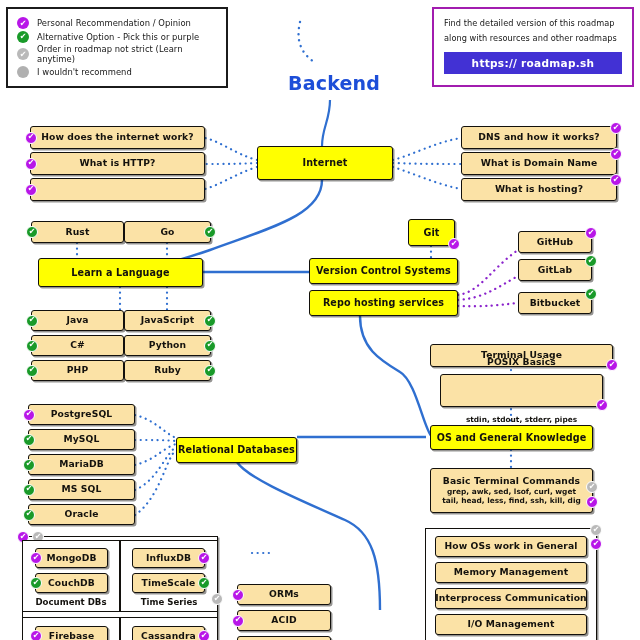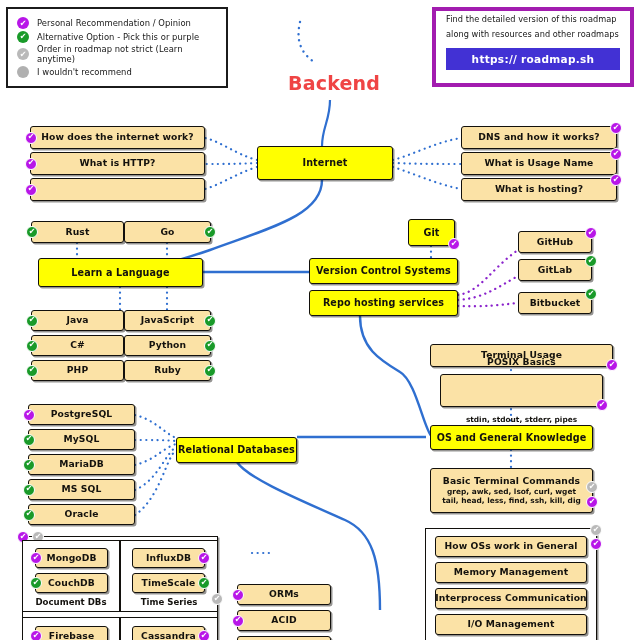--- a/index.html
+++ b/index.html
@@ -54,34 +54,34 @@
   }
   .lrow { display: flex; align-items: center; gap: 8px; }
   .lbadge { position: relative; width: 12px; height: 12px; border-radius: 50%;
             display:flex; align-items:center; justify-content:center;
             color:#fff; font-size:8px; font-weight:700; flex: 0 0 12px; }
   .ltext { font-size: 8.4px; color: #161616; letter-spacing: .05px; }
 
   
   #infobox {
     position: absolute; right: 6px; top: 7px; width: 202px; height: 80px;
-    background: #fff; border: 4px solid #a21caf;
-    padding: 3px 10px; display: flex; flex-direction: column; gap: 5px;
+    background: #fff; border: 2px solid #a21caf;
+    padding: 9px 10px; display: flex; flex-direction: column; gap: 5px;
   }
   #infobox .ln { font-size: 8.2px; color: #161616; letter-spacing: .05px; }
   #urlbtn {
     margin-top: 4px; background: #4231d4; color: #fff;
     text-align: center; font-size: 10.5px; font-weight: 700;
     padding: 5px 0; letter-spacing: .3px;
   }
 
   
   #title {
     position: absolute; left: 288px; top: 72px;
-    font-size: 19px; font-weight: 700; color: #ef4444; letter-spacing: .2px;
+    font-size: 19px; font-weight: 700; color: #1d4ed8; letter-spacing: .2px;
   }
 
   
   .group { position: absolute; border: 1.6px solid #12100c; background: #fff;
            box-shadow: 1.5px 1.5px 0 rgba(20,18,14,.45); }
   .glabel { position: absolute; font-size: 8.6px; font-weight: 700; color: #14120e;
             width: 100%; text-align: center; }
 </style>
 </head>
 <body>
@@ -190,21 +190,21 @@
       </span>
   </div>
 
   <div class="node secondary" style="left:461px; top:126px; width:156px; height:23px;">
     <div class="ttl">DNS and how it works?</div>
     <span class="badge purple b-tr">
         <span class="chk">✔</span>
       </span>
   </div>
   <div class="node secondary" style="left:461px; top:152px; width:156px; height:23px;">
-    <div class="ttl">What is Usage Name</div>
+    <div class="ttl">What is Domain Name</div>
     <span class="badge purple b-tr">
         <span class="chk">✔</span>
       </span>
   </div>
   <div class="node secondary" style="left:461px; top:178px; width:156px; height:23px;">
     <div class="ttl">What is hosting?</div>
     <span class="badge purple b-tr">
         <span class="chk">✔</span>
       </span>
   </div>

